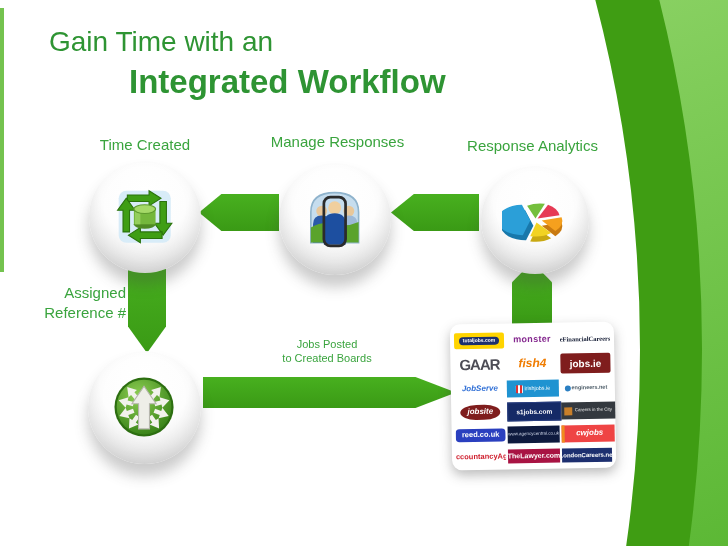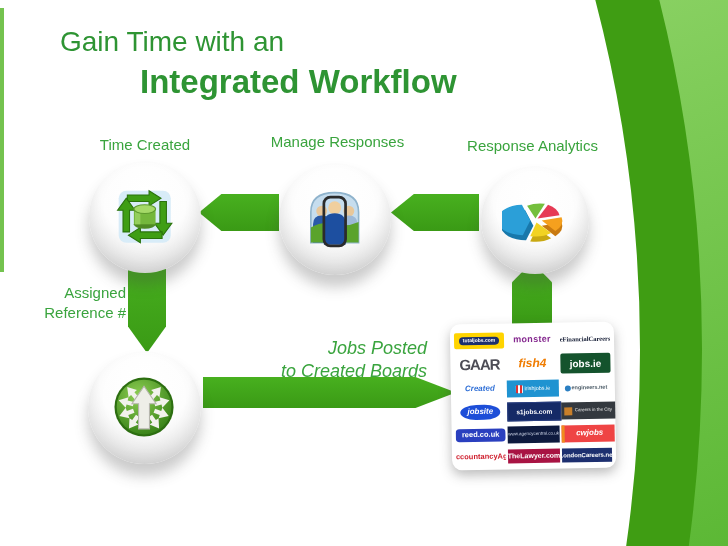--- a/index.html
+++ b/index.html
@@ -10,29 +10,29 @@
   }
   
   .big-ring {
     position: absolute; left: -2189px; top: -1096px;
     width: 2767px; height: 2767px; border-radius: 50%;
     background: #ffffff; border: 62px solid #3f9d13; z-index: 0;
   }
   .left-strip { position: absolute; left: 0; top: 8px; width: 4px; height: 264px;
     background: #74c34f; z-index: 1; }
 
-  .title-block { position: absolute; left: 60px; top: 26px; z-index: 3; }
+  .title-block { position: absolute; left: 49px; top: 26px; z-index: 3; }
   .title-line1 { font-size: 28px; color: #2e9433; }
   .title-line2 { font-size: 33px; font-weight: bold; color: #2e9433; margin-left: 80px; margin-top: 5px; }
 
   .step-label { position: absolute; color: #3aa43e; font-size: 15px; text-align: center; z-index: 3; }
   .ref-label { position: absolute; left: 8px; top: 283px; width: 118px; text-align: right;
     color: #3aa43e; font-size: 15px; line-height: 1.35; z-index: 3; }
-  .posted-label { position: absolute; left: 227px; top: 337px; width: 200px; text-align: right;
-    color: #3aa43e; font-size: 18px; line-height: 1.3; z-index: 3; font-style: italic; }
+  .posted-label { position: absolute; left: 227px; top: 337px; width: 200px; text-align: center;
+    color: #3aa43e; font-size: 11px; line-height: 1.3; z-index: 3; }
 
   .arrow { position: absolute; background: linear-gradient(180deg, #48b01f, #3a9a15); z-index: 2; }
   .arrow-left1 { left: 199px; top: 194px; width: 80px; height: 37px;
     clip-path: polygon(100% 0, 100% 100%, 28% 100%, 0 50%, 28% 0); }
   .arrow-left2 { left: 391px; top: 194px; width: 88px; height: 37px;
     clip-path: polygon(100% 0, 100% 100%, 26% 100%, 0 50%, 26% 0); }
   .arrow-down { left: 128px; top: 258px; width: 38px; height: 95px;
     clip-path: polygon(0 0, 100% 0, 100% 72%, 50% 100%, 0 72%); }
   .arrow-up { left: 512px; top: 262px; width: 40px; height: 63px;
     clip-path: polygon(50% 0, 100% 32%, 100% 100%, 0 100%, 0 32%); }
@@ -58,28 +58,28 @@
   .cell { display: flex; align-items: center; justify-content: center; width: 100%; height: 100%;
     overflow: hidden; text-align: center; line-height: 1.1; }
 
   .lg-totaljobs { background: #ffd400; border-radius: 2px; }
   .lg-totaljobs .pill { background: #1c2f6e; color: #fff; font-size: 5px; font-weight: bold;
     padding: 1px 4px; border-radius: 6px; }
   .lg-monster { color: #85288f; font-size: 9px; font-weight: bold; letter-spacing: .3px; }
   .lg-efc { font-family: "Liberation Serif", serif; font-size: 6.5px; font-weight: bold; color: #131b33; }
   .lg-gaar { font-size: 15px; font-weight: bold; color: #4c4c55; letter-spacing: -1px; }
   .lg-fish4 { color: #f07c00; font-size: 12px; font-weight: bold; font-style: italic; }
-  .lg-jobsie { background: #14532d; color: #fff; font-size: 10px; font-weight: bold; border-radius: 2px; }
+  .lg-jobsie { background: #7f1d1d; color: #fff; font-size: 10px; font-weight: bold; border-radius: 2px; }
   .lg-jobserve { color: #2f6fd6; font-size: 8px; font-weight: bold; font-style: italic; }
   .lg-irishjobs { background: #1f93d1; color: #fff; font-size: 5.5px; gap: 2px; }
   .lg-irishjobs .flag { width: 7px; height: 8px; flex: 0 0 auto; border-radius: 1px;
     background: repeating-linear-gradient(90deg, #e03030 0 2px, #fff 2px 4px); }
   .lg-engineers { font-size: 5.5px; color: #4a5a66; font-weight: bold; gap: 1px; }
   .lg-engineers .cdot { width: 6px; height: 6px; border-radius: 50%; background: #2b7fc2; flex: 0 0 auto; }
-  .lg-jobsite .blob { background: #1d4ed8; color: #fff; font-size: 8px; font-style: italic;
+  .lg-jobsite .blob { background: #7f1d1d; color: #fff; font-size: 8px; font-style: italic;
     font-weight: bold; padding: 3px 7px; border-radius: 60% 60% 60% 60% / 75%; }
   .lg-s1jobs { background: #152a66; color: #fff; font-size: 6.5px; font-weight: bold; border: 1px solid #2a3f80; }
   .lg-city { background: #34393f; color: #e8e8e8; font-size: 4.5px; gap: 2px; padding: 0 2px; }
   .lg-city .sq { width: 8px; height: 8px; background: #c87f2a; flex: 0 0 auto; }
   .lg-reed .rbox { background: #2a3fbf; color: #fff; font-size: 7.5px; font-weight: bold;
     padding: 2px 6px; border-radius: 4px; }
   .lg-agency { background: #0e1a3e; color: #cfd6e8; font-size: 4.5px; }
   .lg-cwjobs { background: #ef4444; color: #fff; font-size: 8px; font-weight: bold;
     font-style: italic; border-left: 3px solid #f08c1e; }
   .lg-accage { color: #cf1f2e; font-size: 7.5px; font-weight: bold; }
@@ -202,21 +202,21 @@
         <span>GAAR</span>
       </div>
       <div class="cell lg-fish4">
         <span>fish4</span>
       </div>
       <div class="cell lg-jobsie">
         <span>jobs.ie</span>
       </div>
 
       <div class="cell lg-jobserve">
-        <span>Created</span>
+        <span>JobServe</span>
       </div>
       <div class="cell lg-irishjobs">
         <span class="flag"></span>
         <span>irishjobs.ie</span>
       </div>
       <div class="cell lg-engineers">
         <span class="cdot"></span>
         <span>engineers.net</span>
       </div>
 

